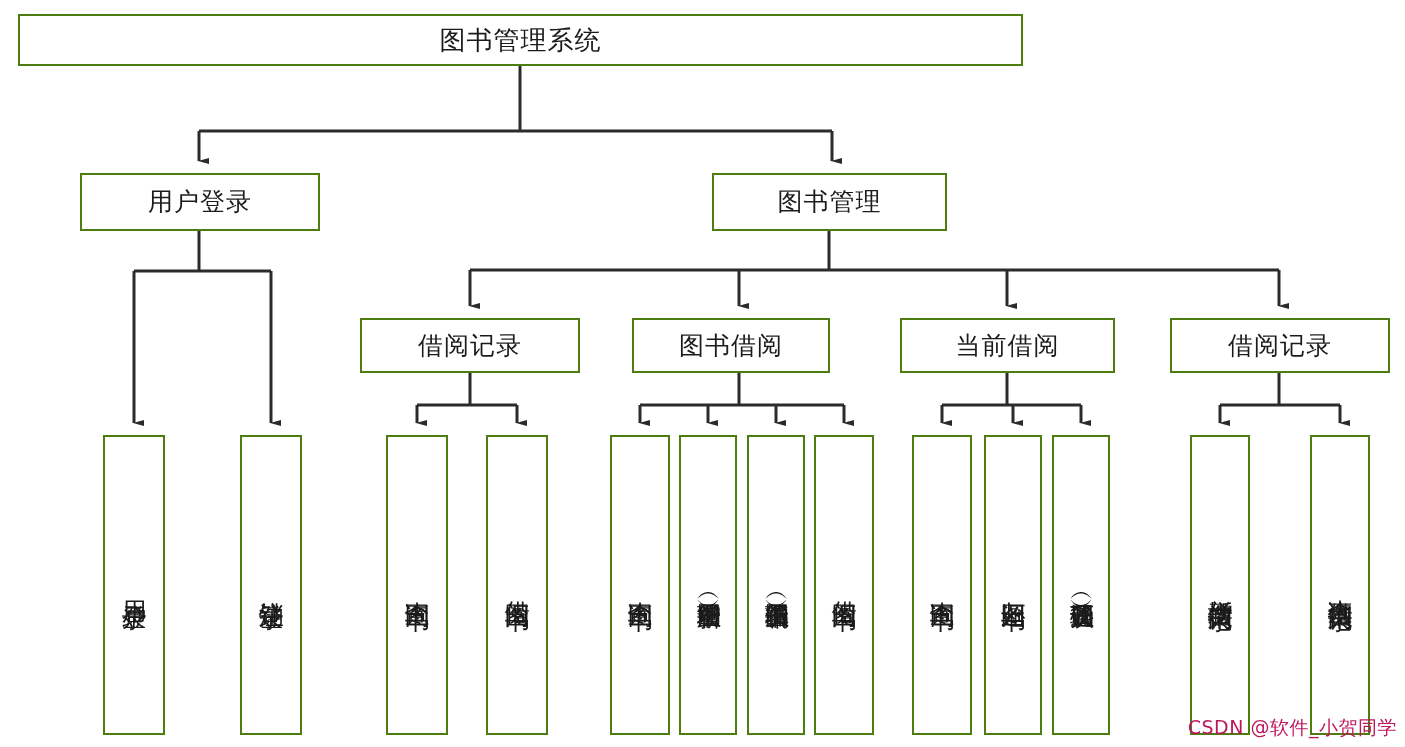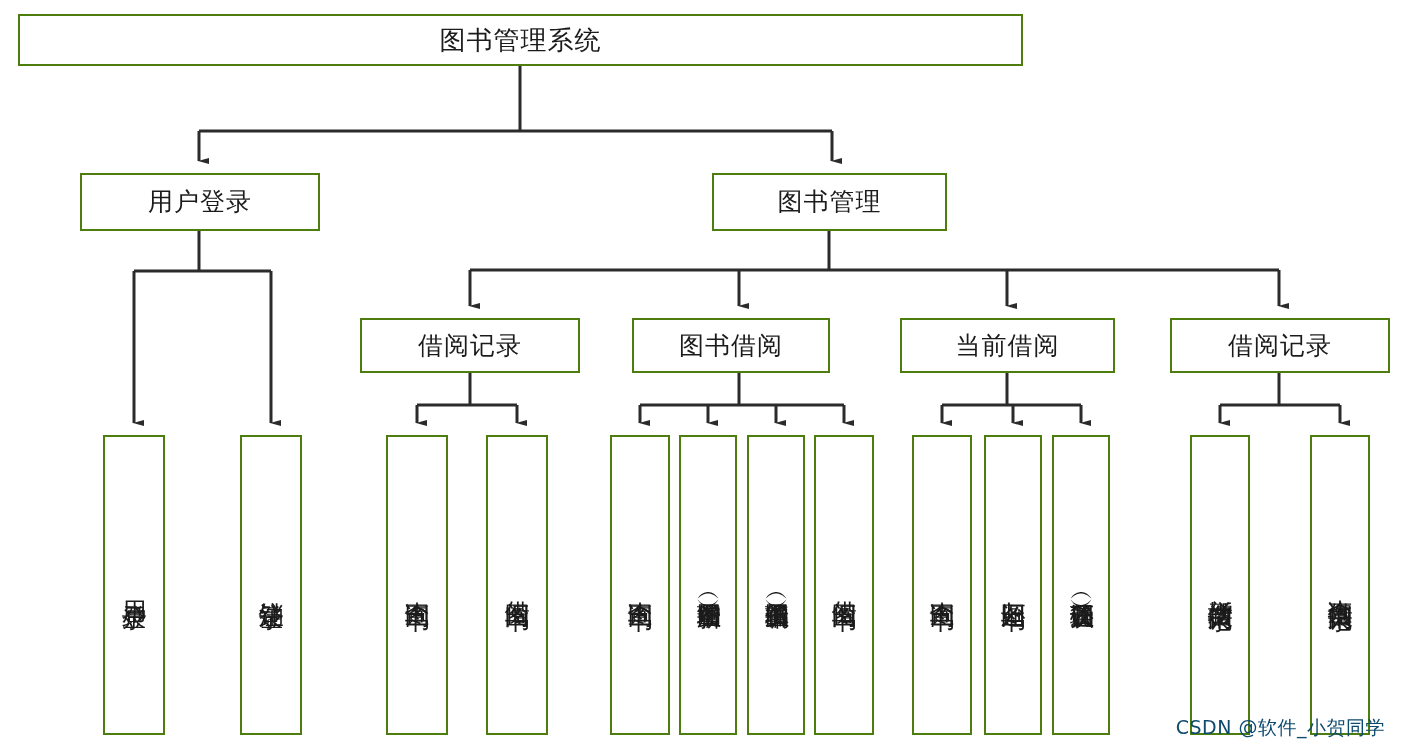--- a/index.html
+++ b/index.html
@@ -54,24 +54,24 @@
     white-space: nowrap;
     color: #1b1b1b;
   }
   .vert .vlabel.tight {
     font-size: 24px;
     letter-spacing: 0px;
     line-height: 0.99;
   }
   #watermark {
     position: absolute;
-    right: 20px;
+    right: 8px;
     bottom: 6px;
     font-size: 19px;
-    color: #0c4a6e;
+    color: #be185d;
     white-space: nowrap;
     letter-spacing: 0.5px;
     margin-top: 37px;
   }
 </style>
 </head>
 <body>
 
 <div id="canvas">
 

